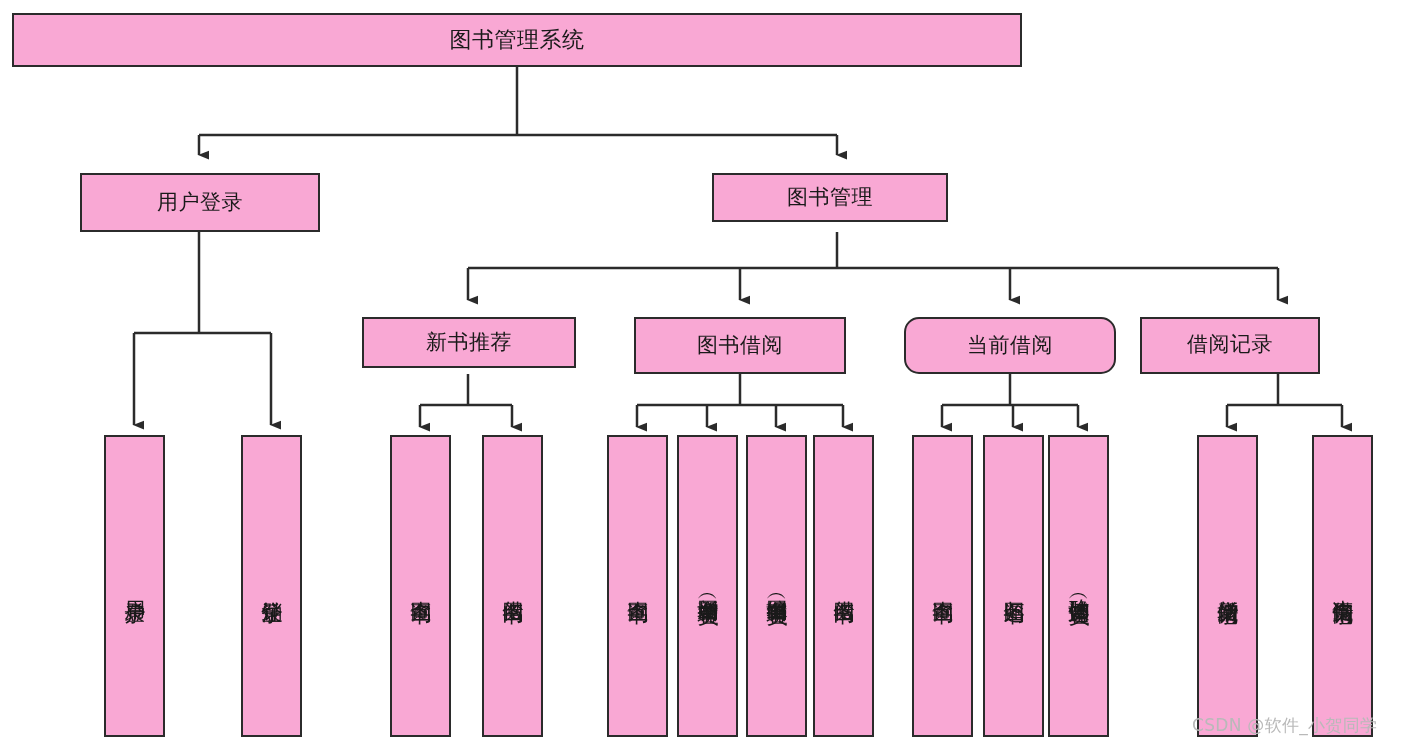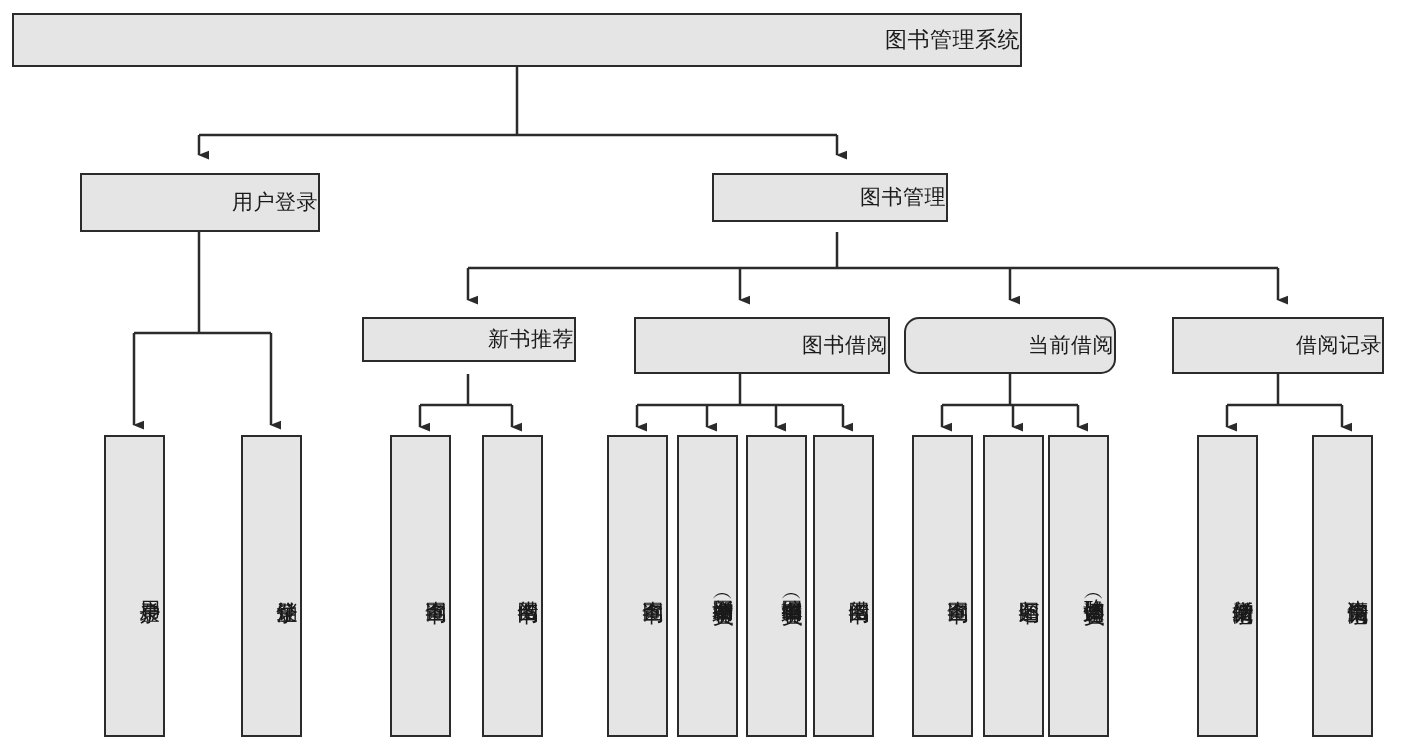--- a/index.html
+++ b/index.html
@@ -21,24 +21,24 @@
     position: absolute;
     top: 0;
     left: 0;
     width: 1405px;
     height: 747px;
   }
   .node-box {
     position: absolute;
     box-sizing: border-box;
     border: 2.5px solid #2b2b2b;
-    background: #e5e5e5;
+    background: #f9a8d4;
     display: flex;
     align-items: center;
-    justify-content: flex-end;
+    justify-content: center;
   }
   .node-label-h {
     font-size: 21px;
     color: #1a1a1a;
     letter-spacing: 0.5px;
     line-height: 1.2;
     white-space: nowrap;
     text-align: center;
   }
   .node-label-v {
@@ -122,30 +122,30 @@
     <span class="node-label-h title-label">图书管理系统</span>
   </div>
 
   <div class="node-box" style="left:80px; top:173px; width:240px; height:59px;">
     <span class="node-label-h">用户登录</span>
   </div>
   <div class="node-box" style="left:712px; top:173px; width:236px; height:49px;">
     <span class="node-label-h">图书管理</span>
   </div>
 
-  <div class="node-box" style="left:362px; top:317px; width:214px; height:45px;">
+  <div class="node-box" style="left:362px; top:317px; width:214px; height:51px;">
     <span class="node-label-h">新书推荐</span>
   </div>
-  <div class="node-box" style="left:634px; top:317px; width:256px; height:57px;">
+  <div class="node-box" style="left:634px; top:317px; width:212px; height:57px;">
     <span class="node-label-h">图书借阅</span>
   </div>
   <div class="node-box" style="left:904px; top:317px; width:212px; height:57px;border-radius:15px;">
     <span class="node-label-h">当前借阅</span>
   </div>
-  <div class="node-box" style="left:1172px; top:317px; width:212px; height:57px;">
+  <div class="node-box" style="left:1140px; top:317px; width:180px; height:57px;font-family:Liberation Mono, monospace;">
     <span class="node-label-h">借阅记录</span>
   </div>
 
   <div class="node-box" style="left:104px; top:435px; width:61px; height:302px;">
     <span class="node-label-v">用户登录</span>
   </div>
   <div class="node-box" style="left:241px; top:435px; width:61px; height:302px;">
     <span class="node-label-v">注销登录</span>
   </div>
 
@@ -179,14 +179,15 @@
     <span class="node-label-v">确认归还（管理员）</span>
   </div>
 
   <div class="node-box" style="left:1197px; top:435px; width:61px; height:302px;">
     <span class="node-label-v">新增借阅记录</span>
   </div>
   <div class="node-box" style="left:1312px; top:435px; width:61px; height:302px;">
     <span class="node-label-v">查询借阅记录</span>
   </div>
 
+  <div class="watermark" style="left:1192px; top:714px;">CSDN @软件_小贺同学</div>
 
 </div>
 
 </body></html>

